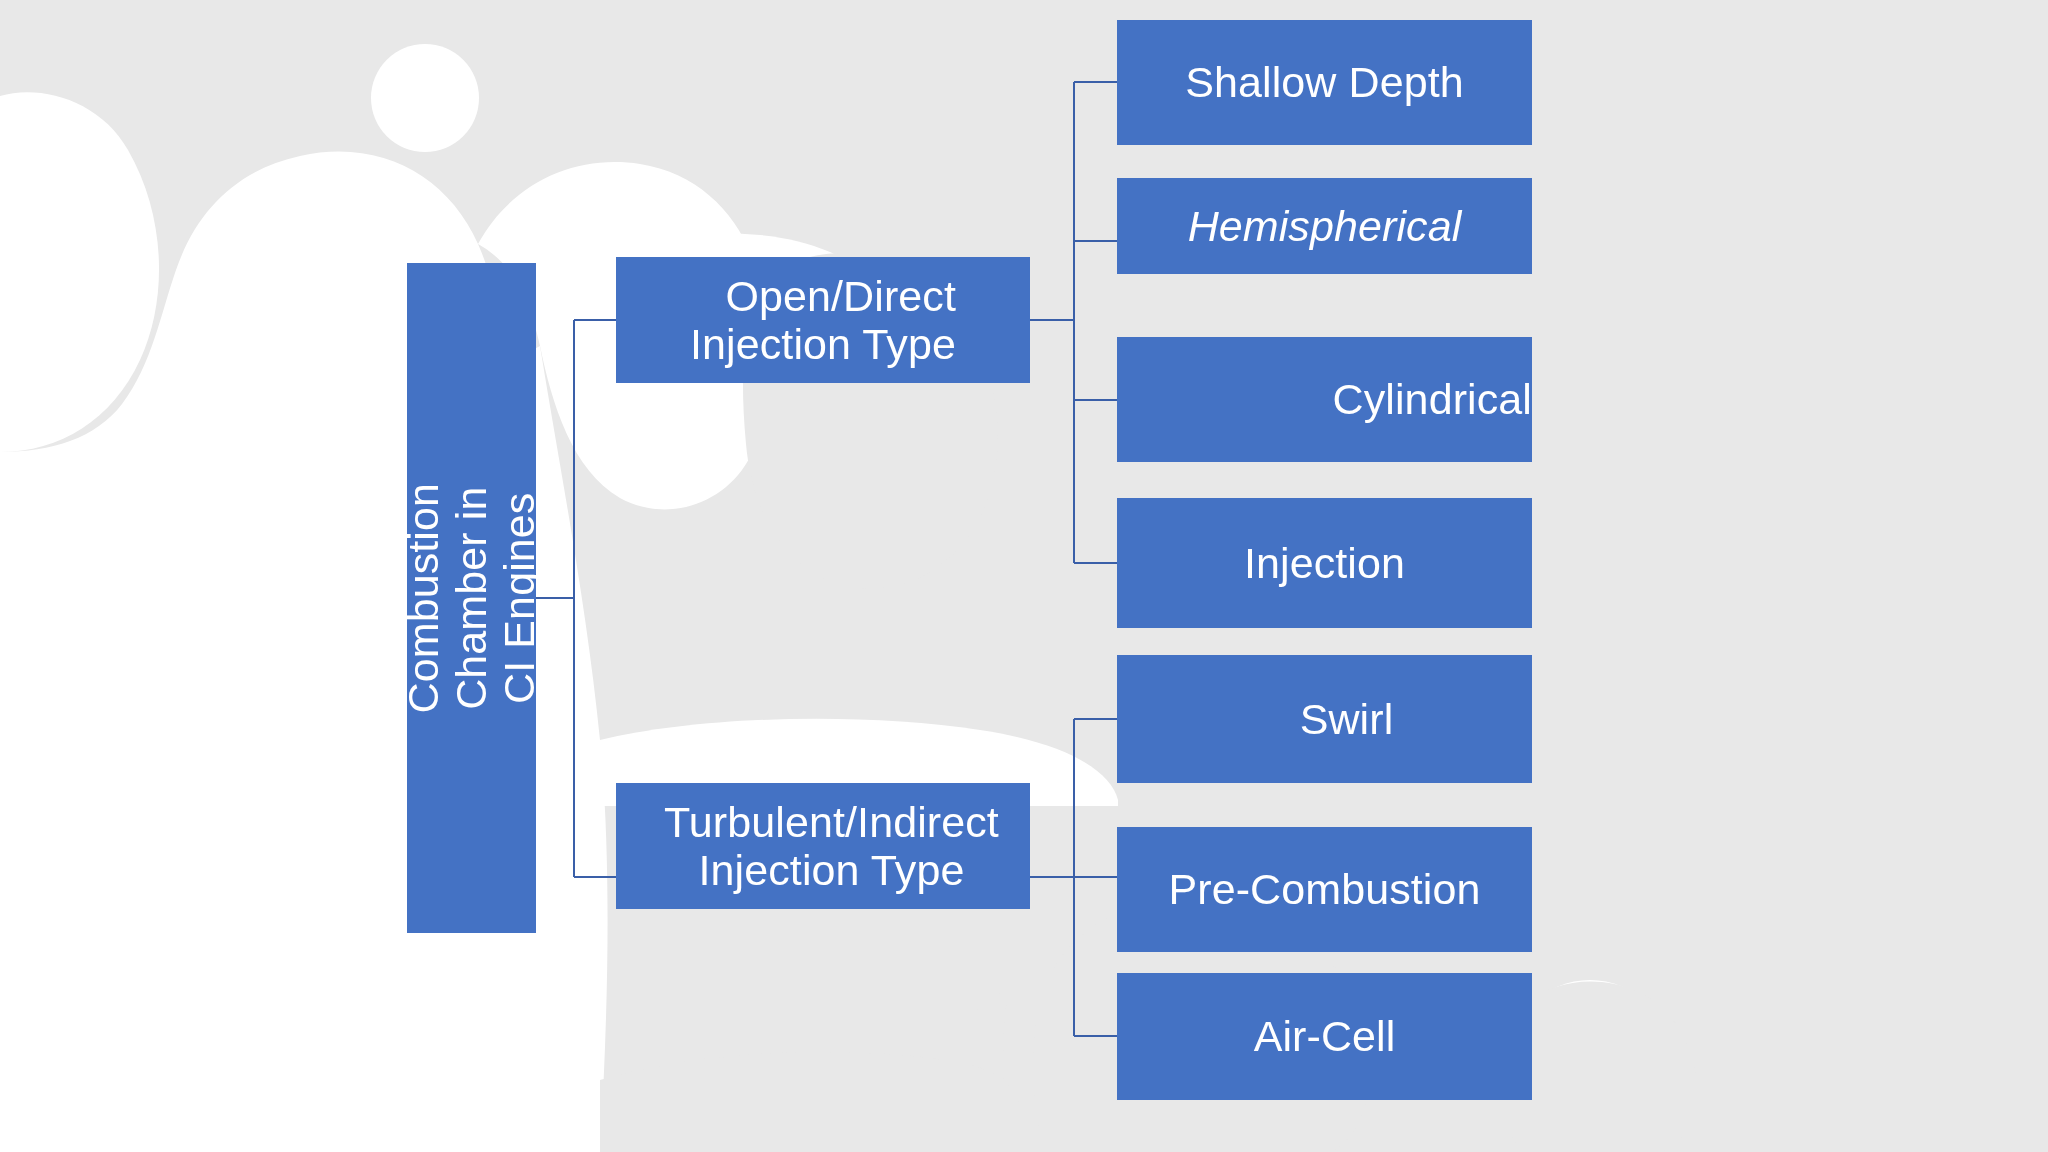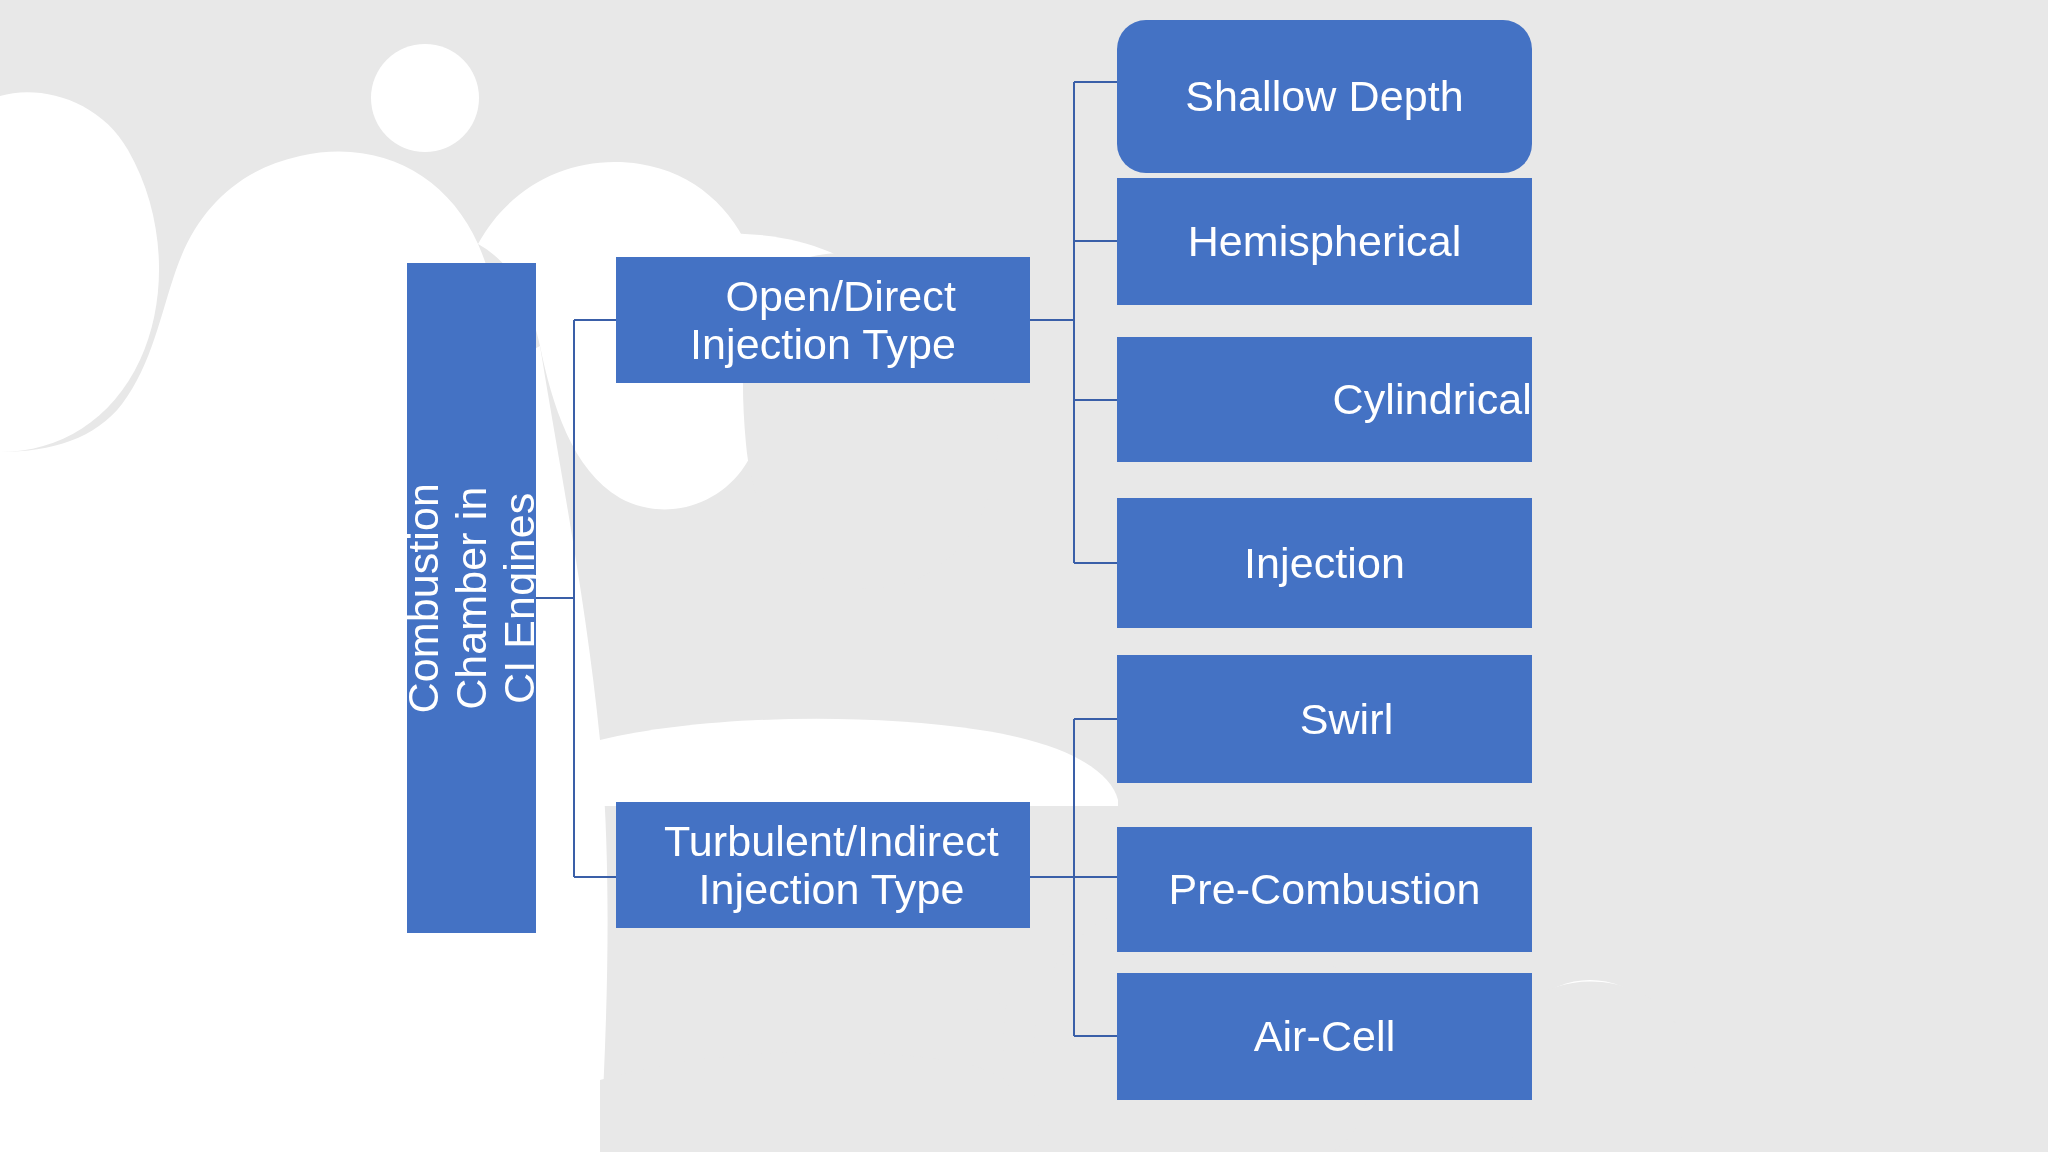--- a/index.html
+++ b/index.html
@@ -59,29 +59,29 @@
     text-align: center;
     display: block;
   }
   .node-branch {
     width: 414px;
     height: 126px;
     font-size: 43px;
     left: 616px;
   }
   .node-branch-0 { top: 257px; text-align: right; }
-  .node-branch-1 { top: 802px; padding-left: 17px; }
+  .node-branch-1 { top: 783px; padding-left: 17px; }
 
   .node-leaf {
     left: 1117px;
     width: 415px;
     font-size: 43px;
   }
-  .leaf-0 { top: 20px;   height: 153px; border-radius: 29px; }
-  .leaf-1 { top: 178px;  height: 127px; }
+  .leaf-0 { top: 20px;   height: 125px; }
+  .leaf-1 { top: 178px;  height: 96px; font-style: italic; }
   .leaf-2 { top: 337px;  height: 125px; justify-content: flex-end; }
   .leaf-3 { top: 498px;  height: 130px; }
   .leaf-4 { top: 655px;  height: 128px; padding-left: 44px; }
   .leaf-5 { top: 815px;  height: 125px; margin-top: 12px; }
   .leaf-6 { top: 973px;  height: 127px; align-items: center; }
 </style>
 </head>
 <body>
 
 <div id="slide">

